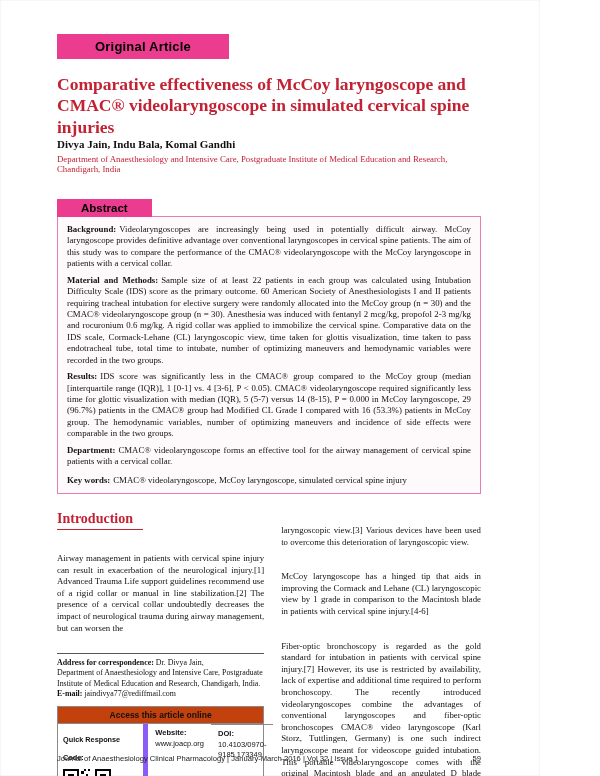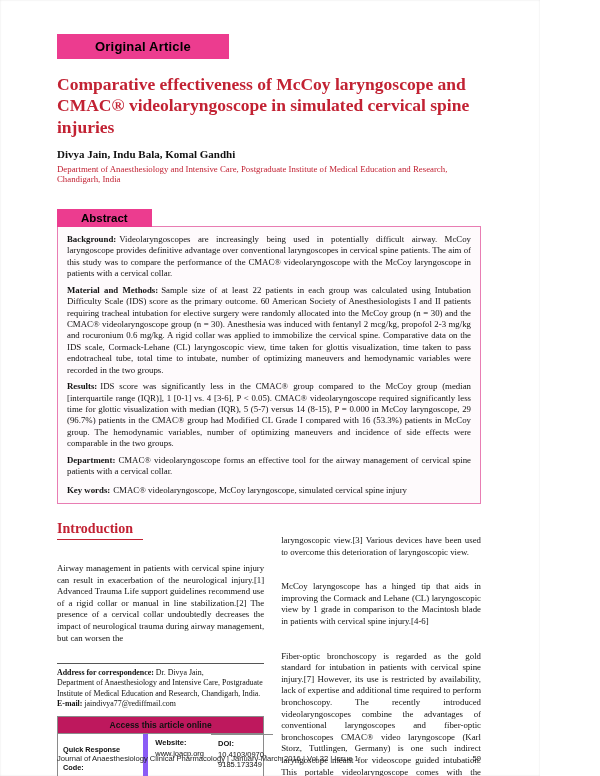--- a/index.html
+++ b/index.html
@@ -24,21 +24,21 @@
     letter-spacing: 0.2px;
   }
   .title {
     margin: 15px 0 0 0;
     font-size: 17.5px;
     line-height: 1.22;
     font-weight: bold;
     color: #C22233;
   }
   .authors {
-    margin-top: 10px;
+    margin-top: 0;
     font-size: 11px;
     font-weight: bold;
     color: #111;
   }
   .affiliation {
     margin-top: 4px;
     font-size: 8.8px;
     color: #C22233;
   }
   .abstract-wrap { margin-top: 24px; }
@@ -98,21 +98,21 @@
   .access-box {
     margin-top: 6px;
     border: 1px solid #8a8a8a;
     font-family: "Liberation Sans", sans-serif;
   }
   .access-title {
     text-align: center;
     font-weight: bold;
     font-size: 8.5px;
     padding: 3px 2px;
-    background: #be185d;
+    background: #c2410c;
     border-bottom: 1px solid #8a8a8a;
   }
   .access-body { display: flex; }
   .access-left {
     width: 44%;
     border-right: 5px solid #8b5cf6;
     padding: 4px 22px 6px 5px;
   }
   .access-left .cell-label { font-weight: bold; font-size: 7.3px; }
   .qr { margin-top: 5px; display: block; }

